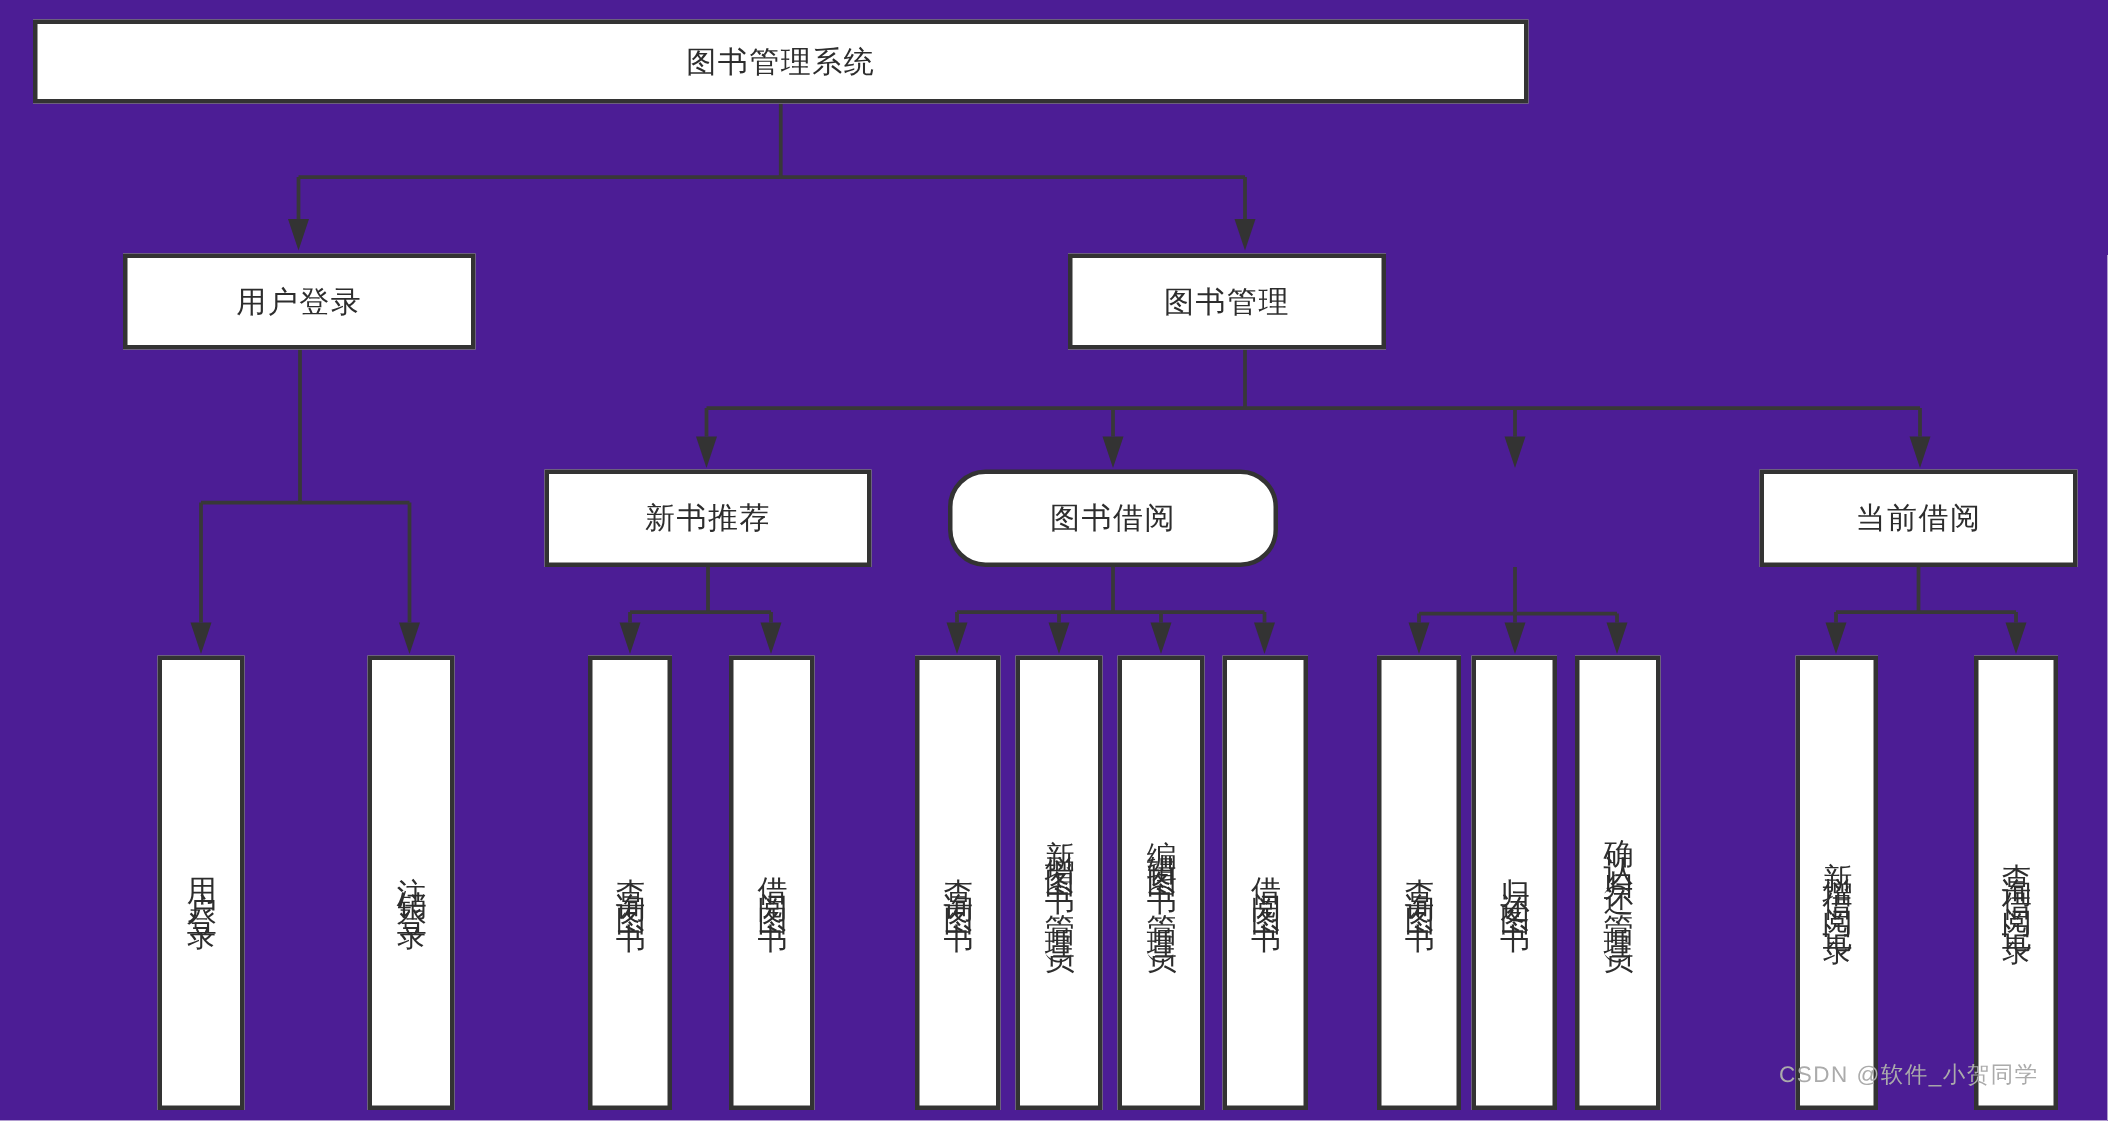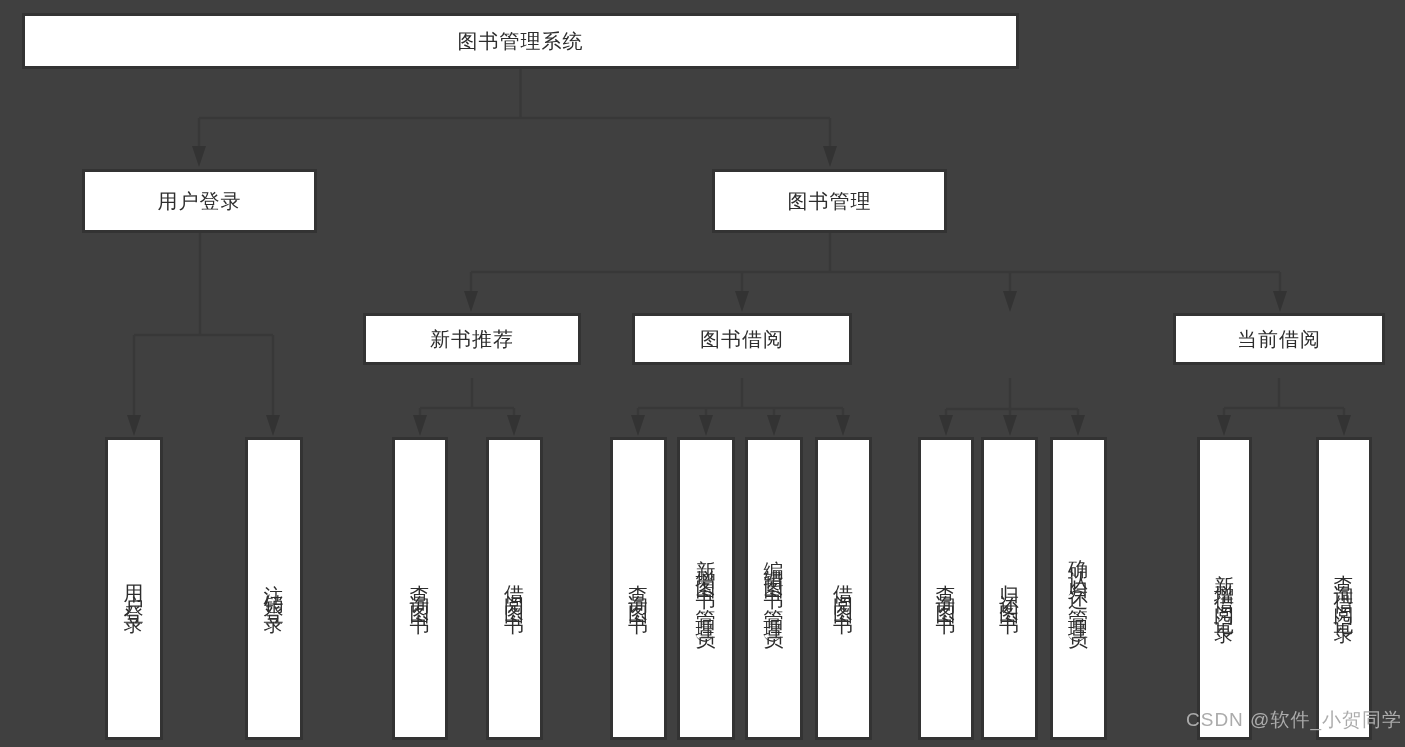--- a/index.html
+++ b/index.html
@@ -1,49 +1,49 @@
 <!DOCTYPE html>
 <html><head>
 <meta charset="utf-8">
 <style>
   html,body{margin:0;padding:0;background:#ffffff;}
   .stage{
     position:relative;
     width:1405px;height:747px;
-    background:#404040;
+    background:#4c1d95;
     font-family:"Liberation Sans","DejaVu Sans",sans-serif;
     overflow:hidden;
   }
   .wires{position:absolute;left:0;top:0;width:1405px;height:747px;pointer-events:none;}
   .box{
     position:absolute;
     box-sizing:border-box;
     border:3px solid #333333;
     background:#ffffff;
     color:#2d2d2d;
     display:flex;align-items:center;justify-content:center;
     font-size:20px;
     letter-spacing:1px;
     white-space:nowrap;
   }
   .root{left:22px;top:13px;width:997px;height:56px;}
   .l2{top:169px;height:64px;}
-  .l3{top:313px;height:52px;}
+  .l3{top:313px;height:65px;}
   .leaf{top:437px;height:303px;}
   .vtext{
     writing-mode:vertical-rl;
     letter-spacing:10px;
     font-size:20px;
     color:#2d2d2d;
     line-height:1;
   }
   .watermark{
     position:absolute;
     left:1186px;top:707px;
-    font-size:19px;
+    font-size:15px;
     color:#ababab;
     letter-spacing:1px;
     white-space:nowrap;
     z-index:5;
   }
 </style>
 </head>
 <body>
 
 <div class="stage">
@@ -83,24 +83,24 @@
       <polygon points="1003,415 1017,415 1010,436"></polygon>
       <polygon points="1071,415 1085,415 1078,436"></polygon>
       <polygon points="1217,415 1231,415 1224,436"></polygon>
       <polygon points="1337,415 1351,415 1344,436"></polygon>
     </g>
   </svg>
 
   <div class="box root">图书管理系统</div>
 
   <div class="box l2" style="left:82px;width:235px;">用户登录</div>
-  <div class="box l2" style="left:712px;width:235px;">图书管理</div>
+  <div class="box l2" style="left:712px;width:212px;">图书管理</div>
 
   <div class="box l3" style="left:363px;width:218px;">新书推荐</div>
-  <div class="box l3" style="left:632px;width:220px;">图书借阅</div>
+  <div class="box l3" style="left:632px;width:220px;border-radius:25px;">图书借阅</div>
   <div class="box l3" style="left:1173px;width:212px;">当前借阅</div>
 
   <div class="box leaf" style="left:105px;width:58px;">
     <span class="vtext">用户登录</span>
   </div>
   <div class="box leaf" style="left:245px;width:58px;">
     <span class="vtext">注销登录</span>
   </div>
   <div class="box leaf" style="left:392px;width:56px;">
     <span class="vtext">查询图书</span>

